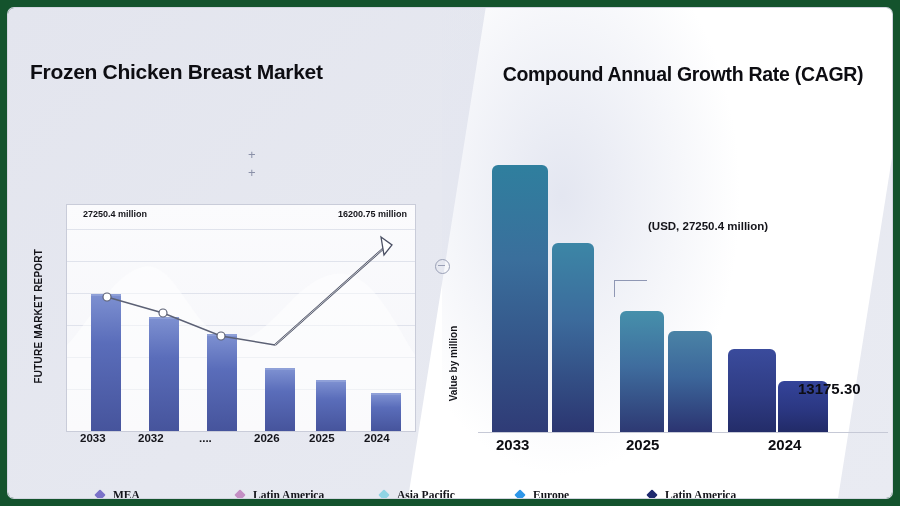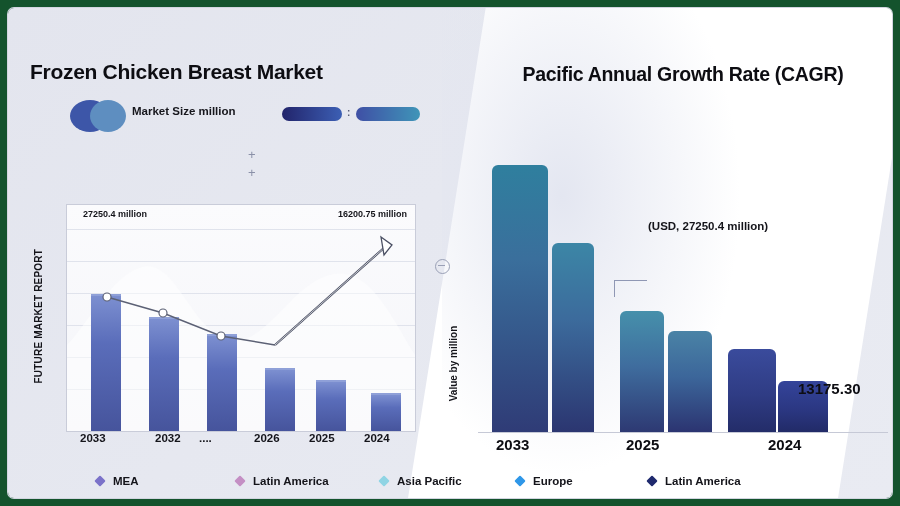--- a/index.html
+++ b/index.html
@@ -148,21 +148,21 @@
   }
   .mini-bracket{
     position:absolute;left:606px;top:272px;width:32px;height:16px;
     border-left:1px solid #8f97b4;border-top:1px solid #8f97b4;
   }
 
   
   .legend{
     position:absolute;left:0;top:462px;width:884px;height:26px;
   }
-  .lg-item{position:absolute;top:1px;height:20px;white-space:nowrap;}
+  .lg-item{position:absolute;top:15px;height:20px;white-space:nowrap;font-family:Liberation Serif, serif;}
   .lg-dot{
     display:inline-block;width:8px;height:8px;
     transform:rotate(45deg);
     vertical-align:middle;margin-right:9px;border-radius:1px;
   }
   .lg-txt{
     display:inline-block;vertical-align:middle;
     font-size:11.5px;font-weight:bold;color:#14141a;
   }
 </style>
@@ -170,28 +170,20 @@
 <body>
 
 <div id="root">
   <div class="frame">
 
     <div class="wedge"></div>
     <div class="wedge2"></div>
 
     <div class="left-title">Frozen Chicken Breast Market</div>
 
-    <div class="ms-legend">
-      <span class="circ circ-a"></span>
-      <span class="circ circ-b"></span>
-      <span class="ms-text">Market Size million</span>
-      <span class="pill pill-a"></span>
-      <span class="pill-colon">:</span>
-      <span class="pill pill-b"></span>
-    </div>
 
     <div class="plus plus1">+</div>
     <div class="plus plus2">+</div>
 
     <div class="ytitle-left">FUTURE MARKET REPORT</div>
     <div class="ytitle-right">Value by million</div>
     <div class="minus-icon"></div>
     <div class="tiny-glyph tg1">◫</div>
     <div class="tiny-glyph tg2">◫</div>
 
@@ -227,28 +219,28 @@
         <line x1="208" y1="140" x2="318" y2="42" stroke="#ffffff" stroke-width="0.7"></line>
         <path d="M314,32 L325,40 L317,50 Z" fill="#ffffff" stroke="#4a4f63" stroke-width="1.3"></path>
       </svg>
 
       <div class="lbl-top lbl-left">27250.4 million</div>
       <div class="lbl-top lbl-right">16200.75 million</div>
     </div>
 
     <div class="xlabels">
       <span class="xlab" style="left:14px;">2033</span>
-      <span class="xlab" style="left:72px;margin-left:17px;">2032</span>
+      <span class="xlab" style="left:72px;">2032</span>
       <span class="xlab" style="left:133px;">....</span>
       <span class="xlab" style="left:188px;">2026</span>
       <span class="xlab" style="left:243px;">2025</span>
       <span class="xlab" style="left:298px;">2024</span>
     </div>
 
-    <div class="right-title">Pacific Annual Growth Rate (CAGR)</div>
+    <div class="right-title">Compound Annual Growth Rate (CAGR)</div>
 
     <div class="rbars">
 
       <div class="rbar" style="left:14px;width:56px;height:268px;background:linear-gradient(180deg,#2f7f9e 0%,#3a6f9c 35%,#2f3b76 100%);"></div>
       <div class="rbar" style="left:74px;width:42px;height:190px;background:linear-gradient(180deg,#3c86a6 0%,#3c6b9c 40%,#2b3570 100%);"></div>
 
       <div class="rbar" style="left:142px;width:44px;height:122px;background:linear-gradient(180deg,#4690ab 0%,#3f6d9e 45%,#2d3872 100%);"></div>
       <div class="rbar" style="left:190px;width:44px;height:102px;background:linear-gradient(180deg,#4a83a6 0%,#3c669a 45%,#2b3370 100%);"></div>
 
       <div class="rbar" style="left:250px;width:48px;height:84px;background:linear-gradient(180deg,#3a4b9c 0%,#2f3c84 55%,#232c68 100%);"></div>

